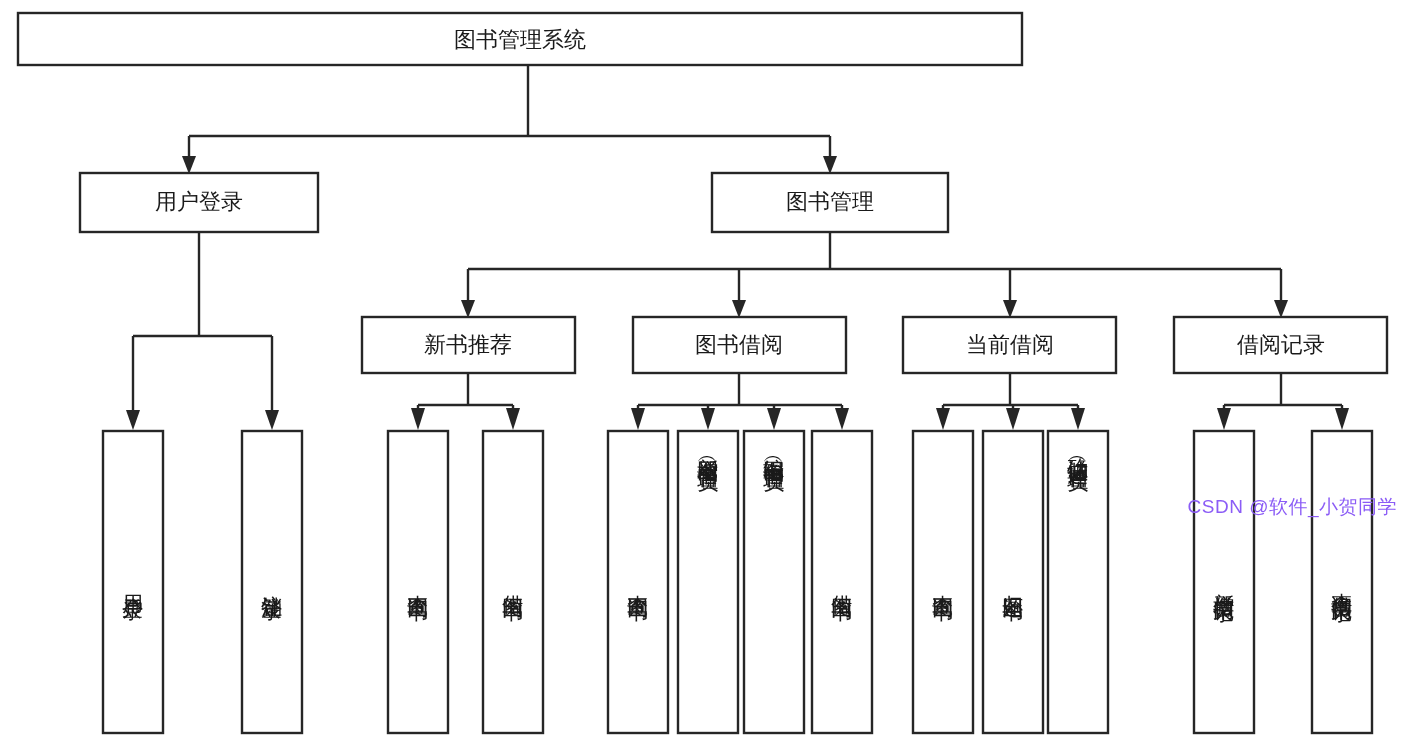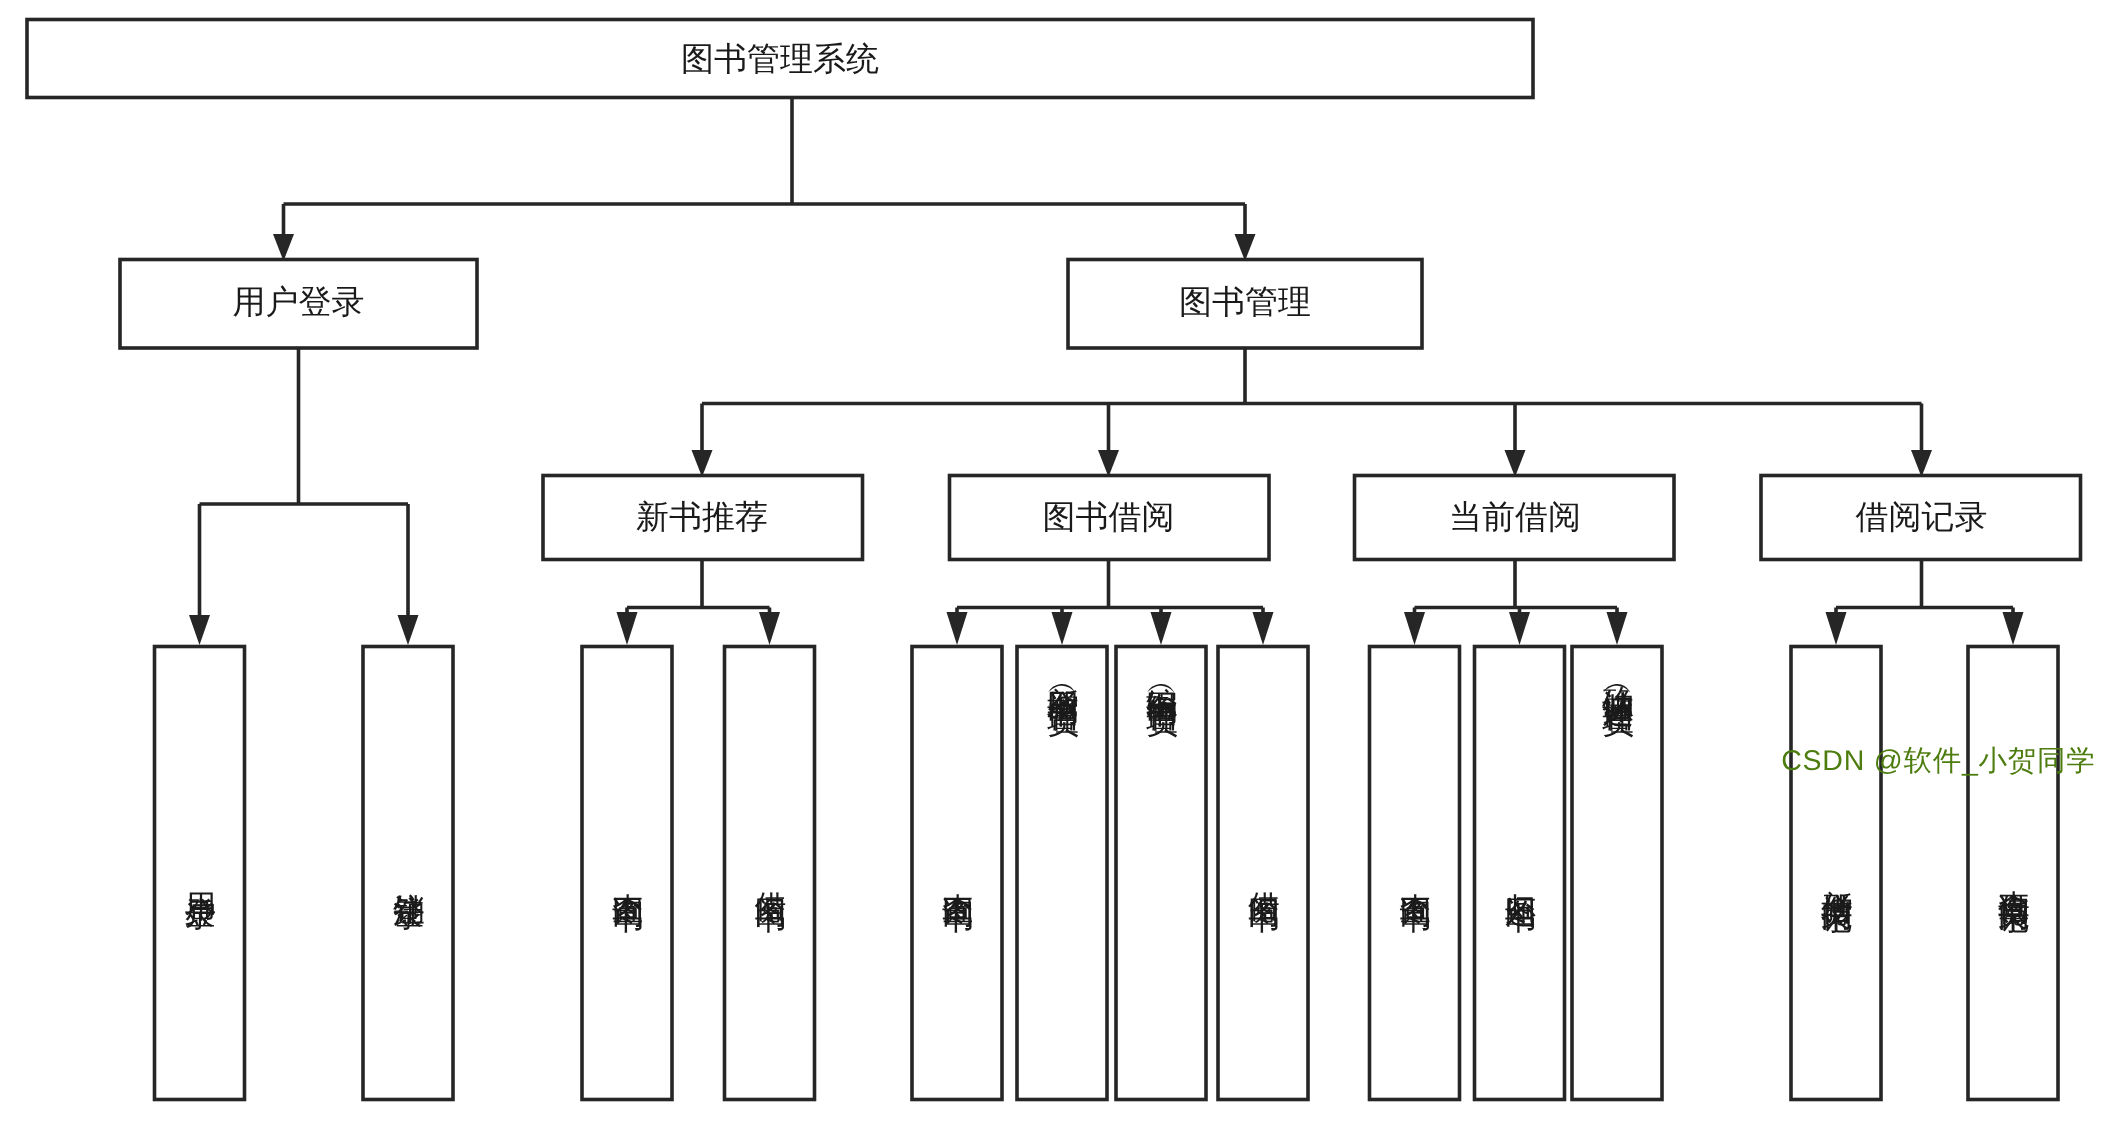--- a/index.html
+++ b/index.html
@@ -69,21 +69,21 @@
   }
   .node-label-v.align-top {
     justify-content: flex-start;
   }
   .watermark {
     position: absolute;
     right: 8px;
     bottom: 4px;
     font-family: "Liberation Sans", "DejaVu Sans", sans-serif;
     font-size: 19px;
-    color: #4d7c0f;
+    color: #8b5cf6;
     letter-spacing: 0.5px;
     white-space: nowrap;
   }
 </style>
 </head>
 <body>
 
 <div id="diagram-root">
 
   <svg class="diagram-canvas" viewBox="0 0 1405 747" xmlns="http://www.w3.org/2000/svg">

